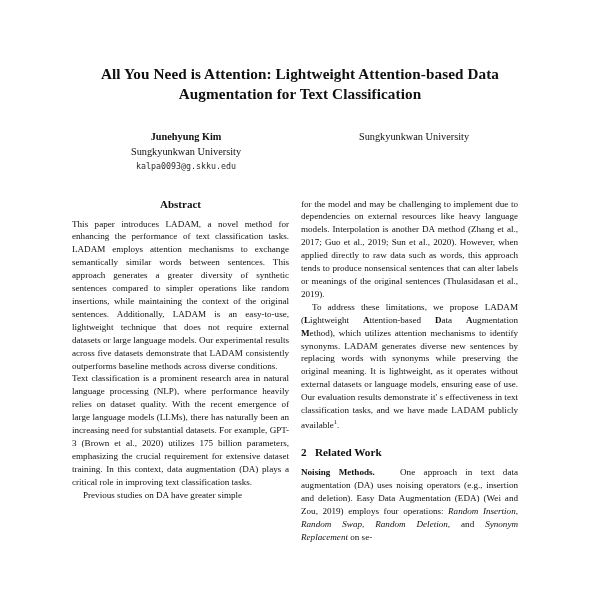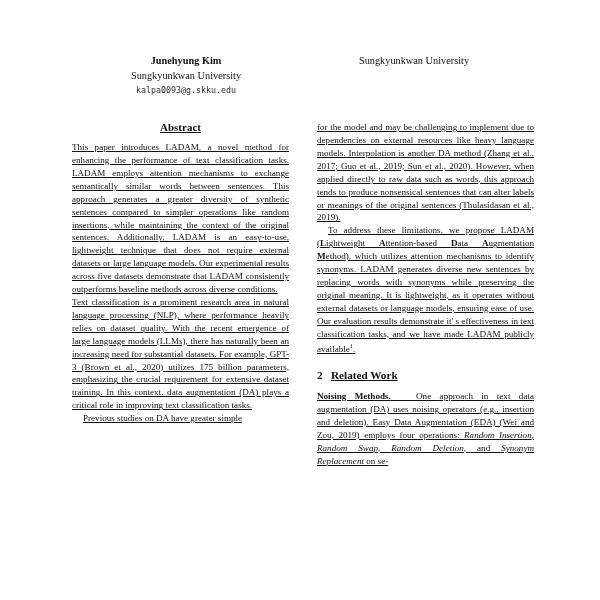--- a/index.html
+++ b/index.html
@@ -37,21 +37,20 @@
 
   
   .authors {
     display: flex;
     justify-content: center;
     margin-top: 26px;
   }
   .author-block {
     width: 50%;
     text-align: center;
-    margin-top: 28px;
   }
   .author-name {
     font-size: 10.3px;
     font-weight: bold;
     line-height: 1.45;
   }
   .author-name .star {
     font-size: 8px;
     vertical-align: super;
     font-weight: bold;
@@ -65,22 +64,21 @@
     font-family: "DejaVu Sans Mono", monospace;
     font-size: 8.3px;
     line-height: 1.6;
     color: #2b2b2b;
   }
 
   
   .columns {
     display: flex;
     margin-top: 24px;
-    gap: 28px;
-    text-decoration: underline;
+    gap: 12px;
   }
   .col {
     width: 217px;
     flex: 0 0 217px;
   }
 
   .abstract-head {
     text-align: center;
     font-size: 11px;
     font-weight: bold;
@@ -122,20 +120,21 @@
   sup.fn {
     font-size: 6.4px;
     vertical-align: super;
   }
 </style>
 </head>
 <body>
 
 <div class="page">
 
+  <h1 class="title">All You Need is Attention: Lightweight Attention-based Data Augmentation for Text Classification</h1>
 
   <div class="authors">
 
     <div class="author-block">
       <div class="author-name"><span>Junehyung Kim</span></div>
       <div class="author-affil">Sungkyunkwan University</div>
       <div class="author-email">kalpa0093@g.skku.edu</div>
     </div>
 
     <div class="author-block">

